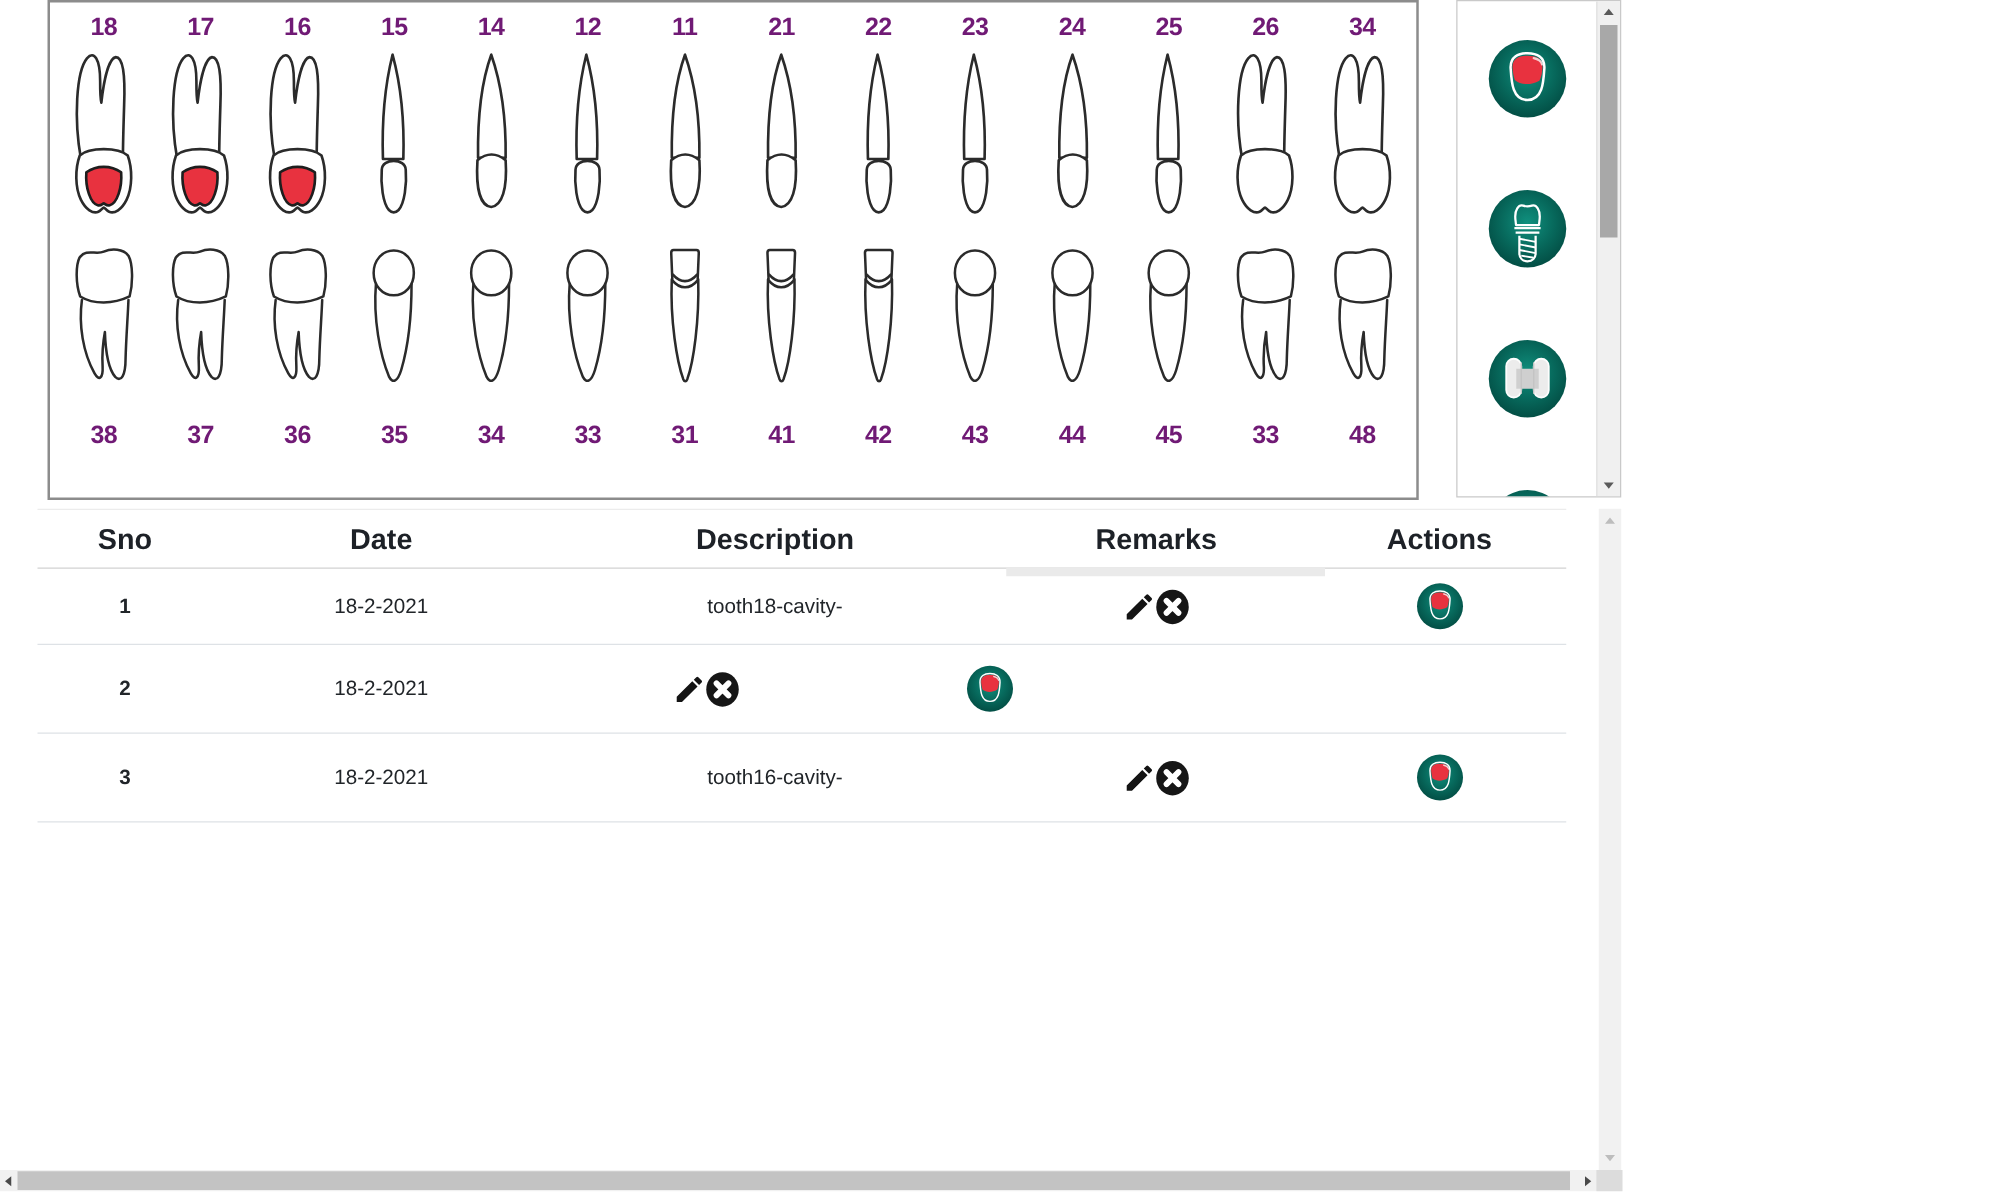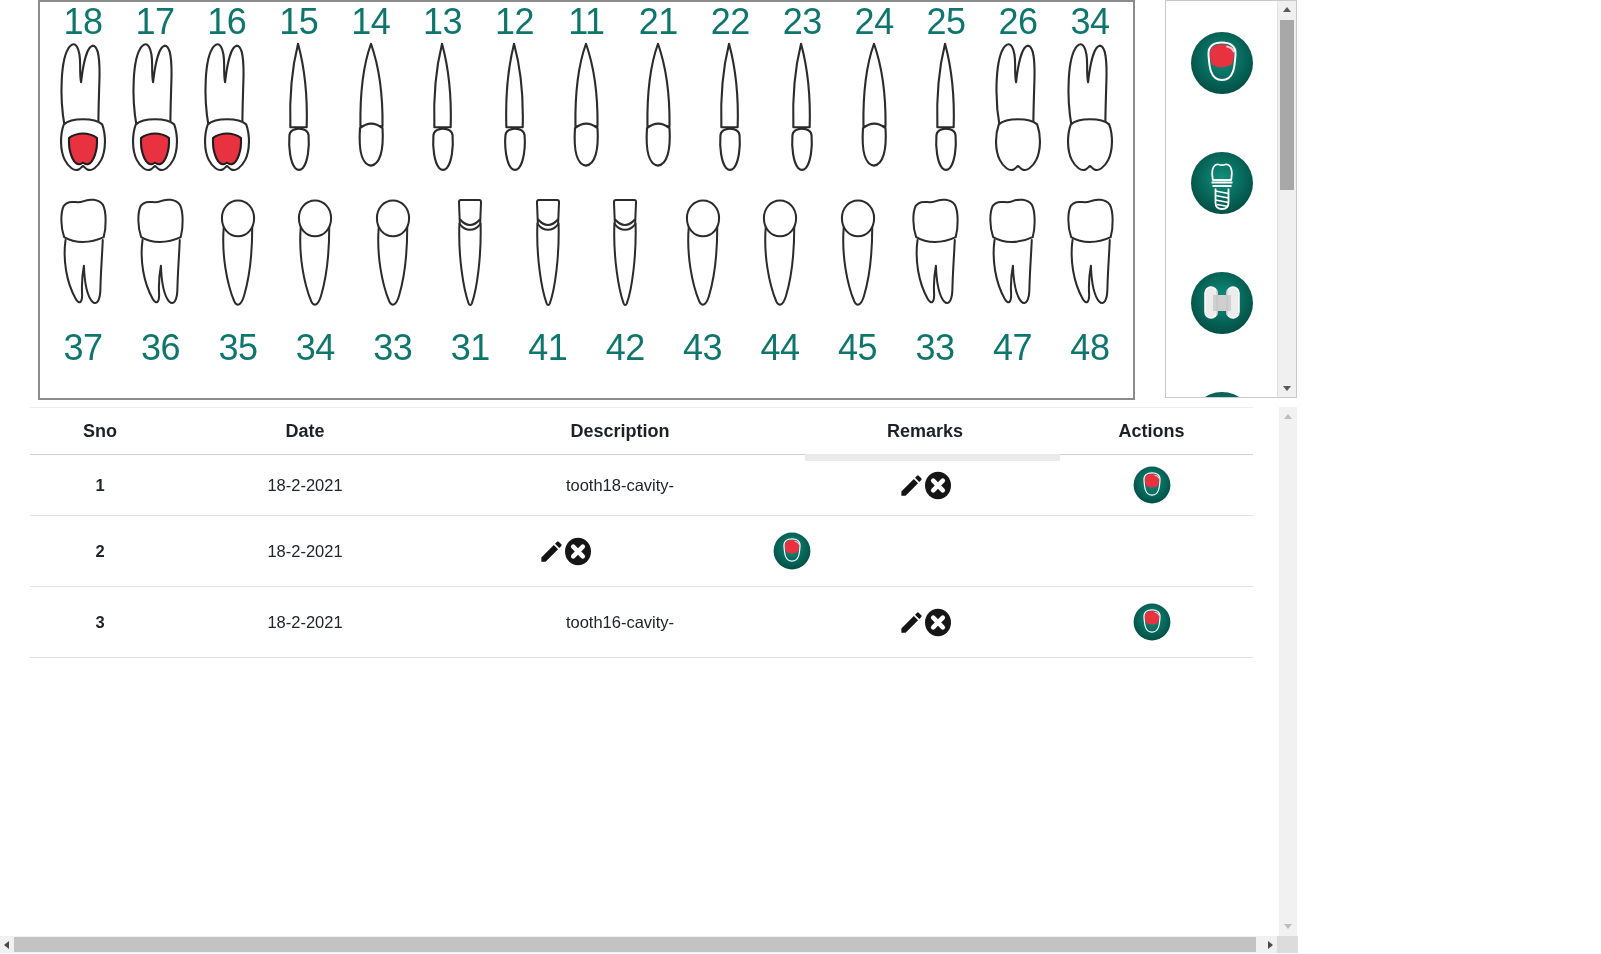--- a/index.html
+++ b/index.html
@@ -6,21 +6,21 @@
   body{width:1601px;height:954px;position:relative;overflow:hidden;
        font-family:"Liberation Sans", sans-serif;color:#212529;}
 
   
   .chart-panel{position:absolute;left:38px;top:0;width:1097px;height:400px;
                box-sizing:border-box;border:2px solid #8c8c8c;background:#fff;
                padding:4px 10px 0 10px;overflow:hidden;}
   .teeth-row{display:flex;justify-content:space-between;}
   .teeth-row.lower{margin-top:14px;}
   .tooth-cell{width:66px;display:flex;flex-direction:column;align-items:center;cursor:pointer;}
-  .tooth-num{font-size:36px;font-weight:400;color:#0f766e;line-height:32px;letter-spacing:-0.5px;}
+  .tooth-num{font-size:20px;font-weight:700;color:#701a75;line-height:32px;letter-spacing:-0.5px;}
   .tooth-svg{display:block;}
   .tooth-svg.upper{width:64px;height:142px;}
   .tooth-svg.lower{width:64px;height:136px;}
   .teeth-row.lower .tooth-num{margin-top:2px;}
 
   
   .tools-panel{position:absolute;left:1165px;top:0;width:132px;height:398px;
                box-sizing:border-box;border:1px solid #c9c9c9;background:#fff;overflow:hidden;}
   .tools-list{position:absolute;left:0;top:0;width:111px;display:flex;flex-direction:column;
               align-items:center;padding-top:30px;gap:56px;}
@@ -32,21 +32,21 @@
   .sb-arrow{position:absolute;left:50%;transform:translateX(-50%);width:0;height:0;
             border-left:4px solid transparent;border-right:4px solid transparent;}
   .sb-arrow.up{top:6px;border-bottom:5px solid #5a5a5a;}
   .sb-arrow.down{bottom:6px;border-top:5px solid #5a5a5a;}
   .sb-thumb{position:absolute;left:2px;right:2px;top:19px;height:170px;background:#a8a8a8;}
 
   
   .history-table{position:absolute;left:30px;top:407px;width:1223px;
                  border-top:1px solid #ececec;background:#fff;}
   .thead{display:flex;height:46px;border-bottom:1px solid #d2d2d2;
-         font-weight:700;font-size:18px;color:#1d2127;position:relative;}
+         font-weight:700;font-size:23px;color:#1d2127;position:relative;}
   .remarks-strip{position:absolute;left:775px;top:46px;width:255px;height:7px;background:#eaeaea;}
   .trow{display:flex;height:70px;align-items:center;border-bottom:1px solid #dee2e6;
         font-size:16.5px;color:#212529;}
   .trow:first-child{height:60px;}
   .c{text-align:center;display:flex;align-items:center;justify-content:center;}
   .c-sno{width:140px;font-weight:700;}
   .c-date{width:270px;}
   .c-desc{width:360px;}
   .c-remarks{width:250px;}
   .c-actions{width:203px;}
@@ -118,91 +118,91 @@
         </svg>
       </div>
       <div class="tooth-cell">
         <div class="tooth-num">14</div>
         <svg class="tooth-svg upper" viewBox="0 0 64 148">
           <path d="M32 6 C24 28 20.5 58 21 92 L44 92 C44.5 55 39 26 32 6 Z" fill="#fff" stroke="#2b2b2b" stroke-width="2.2" stroke-linecap="round" stroke-linejoin="round"></path>
           <path d="M20.5 94 C19 118 23 132 32 133 C41 132 45.5 118 44 94 C36 87.5 28.5 87.5 20.5 94 Z" fill="#fff" stroke="#2b2b2b" stroke-width="2.2" stroke-linecap="round" stroke-linejoin="round"></path>
         </svg>
       </div>
       <div class="tooth-cell">
-        <div class="tooth-num">13</div>
+        <div class="tooth-num">12</div>
         <svg class="tooth-svg upper" viewBox="0 0 64 148">
           <path d="M31 6 C25 30 22 62 23 93 L40 93 C41 60 37 28 31 6 Z" fill="#fff" stroke="#2b2b2b" stroke-width="2.2" stroke-linecap="round" stroke-linejoin="round"></path>
           <path d="M22 102 C22 92 42 92 42 102 C43 114 41 130 36 135.5 C33.5 138 30.5 138 28 135.5 C23 130 21 114 22 102 Z" fill="#fff" stroke="#2b2b2b" stroke-width="2.2" stroke-linecap="round" stroke-linejoin="round"></path>
         </svg>
       </div>
       <div class="tooth-cell">
-        <div class="tooth-num">12</div>
+        <div class="tooth-num">11</div>
+        <svg class="tooth-svg upper" viewBox="0 0 64 148">
+          <path d="M32 6 C24 28 20.5 58 21 92 L44 92 C44.5 55 39 26 32 6 Z" fill="#fff" stroke="#2b2b2b" stroke-width="2.2" stroke-linecap="round" stroke-linejoin="round"></path>
+          <path d="M20.5 94 C19 118 23 132 32 133 C41 132 45.5 118 44 94 C36 87.5 28.5 87.5 20.5 94 Z" fill="#fff" stroke="#2b2b2b" stroke-width="2.2" stroke-linecap="round" stroke-linejoin="round"></path>
+        </svg>
+      </div>
+      <div class="tooth-cell">
+        <div class="tooth-num">21</div>
+        <svg class="tooth-svg upper" viewBox="0 0 64 148">
+          <path d="M32 6 C24 28 20.5 58 21 92 L44 92 C44.5 55 39 26 32 6 Z" fill="#fff" stroke="#2b2b2b" stroke-width="2.2" stroke-linecap="round" stroke-linejoin="round"></path>
+          <path d="M20.5 94 C19 118 23 132 32 133 C41 132 45.5 118 44 94 C36 87.5 28.5 87.5 20.5 94 Z" fill="#fff" stroke="#2b2b2b" stroke-width="2.2" stroke-linecap="round" stroke-linejoin="round"></path>
+        </svg>
+      </div>
+      <div class="tooth-cell">
+        <div class="tooth-num">22</div>
         <svg class="tooth-svg upper" viewBox="0 0 64 148">
           <path d="M31 6 C25 30 22 62 23 93 L40 93 C41 60 37 28 31 6 Z" fill="#fff" stroke="#2b2b2b" stroke-width="2.2" stroke-linecap="round" stroke-linejoin="round"></path>
           <path d="M22 102 C22 92 42 92 42 102 C43 114 41 130 36 135.5 C33.5 138 30.5 138 28 135.5 C23 130 21 114 22 102 Z" fill="#fff" stroke="#2b2b2b" stroke-width="2.2" stroke-linecap="round" stroke-linejoin="round"></path>
         </svg>
       </div>
       <div class="tooth-cell">
-        <div class="tooth-num">11</div>
+        <div class="tooth-num">23</div>
+        <svg class="tooth-svg upper" viewBox="0 0 64 148">
+          <path d="M31 6 C25 30 22 62 23 93 L40 93 C41 60 37 28 31 6 Z" fill="#fff" stroke="#2b2b2b" stroke-width="2.2" stroke-linecap="round" stroke-linejoin="round"></path>
+          <path d="M22 102 C22 92 42 92 42 102 C43 114 41 130 36 135.5 C33.5 138 30.5 138 28 135.5 C23 130 21 114 22 102 Z" fill="#fff" stroke="#2b2b2b" stroke-width="2.2" stroke-linecap="round" stroke-linejoin="round"></path>
+        </svg>
+      </div>
+      <div class="tooth-cell">
+        <div class="tooth-num">24</div>
         <svg class="tooth-svg upper" viewBox="0 0 64 148">
           <path d="M32 6 C24 28 20.5 58 21 92 L44 92 C44.5 55 39 26 32 6 Z" fill="#fff" stroke="#2b2b2b" stroke-width="2.2" stroke-linecap="round" stroke-linejoin="round"></path>
           <path d="M20.5 94 C19 118 23 132 32 133 C41 132 45.5 118 44 94 C36 87.5 28.5 87.5 20.5 94 Z" fill="#fff" stroke="#2b2b2b" stroke-width="2.2" stroke-linecap="round" stroke-linejoin="round"></path>
         </svg>
       </div>
       <div class="tooth-cell">
-        <div class="tooth-num">21</div>
-        <svg class="tooth-svg upper" viewBox="0 0 64 148">
-          <path d="M32 6 C24 28 20.5 58 21 92 L44 92 C44.5 55 39 26 32 6 Z" fill="#fff" stroke="#2b2b2b" stroke-width="2.2" stroke-linecap="round" stroke-linejoin="round"></path>
-          <path d="M20.5 94 C19 118 23 132 32 133 C41 132 45.5 118 44 94 C36 87.5 28.5 87.5 20.5 94 Z" fill="#fff" stroke="#2b2b2b" stroke-width="2.2" stroke-linecap="round" stroke-linejoin="round"></path>
-        </svg>
-      </div>
-      <div class="tooth-cell">
-        <div class="tooth-num">22</div>
+        <div class="tooth-num">25</div>
         <svg class="tooth-svg upper" viewBox="0 0 64 148">
           <path d="M31 6 C25 30 22 62 23 93 L40 93 C41 60 37 28 31 6 Z" fill="#fff" stroke="#2b2b2b" stroke-width="2.2" stroke-linecap="round" stroke-linejoin="round"></path>
           <path d="M22 102 C22 92 42 92 42 102 C43 114 41 130 36 135.5 C33.5 138 30.5 138 28 135.5 C23 130 21 114 22 102 Z" fill="#fff" stroke="#2b2b2b" stroke-width="2.2" stroke-linecap="round" stroke-linejoin="round"></path>
         </svg>
       </div>
       <div class="tooth-cell">
-        <div class="tooth-num">23</div>
-        <svg class="tooth-svg upper" viewBox="0 0 64 148">
-          <path d="M31 6 C25 30 22 62 23 93 L40 93 C41 60 37 28 31 6 Z" fill="#fff" stroke="#2b2b2b" stroke-width="2.2" stroke-linecap="round" stroke-linejoin="round"></path>
-          <path d="M22 102 C22 92 42 92 42 102 C43 114 41 130 36 135.5 C33.5 138 30.5 138 28 135.5 C23 130 21 114 22 102 Z" fill="#fff" stroke="#2b2b2b" stroke-width="2.2" stroke-linecap="round" stroke-linejoin="round"></path>
-        </svg>
-      </div>
-      <div class="tooth-cell">
-        <div class="tooth-num">24</div>
-        <svg class="tooth-svg upper" viewBox="0 0 64 148">
-          <path d="M32 6 C24 28 20.5 58 21 92 L44 92 C44.5 55 39 26 32 6 Z" fill="#fff" stroke="#2b2b2b" stroke-width="2.2" stroke-linecap="round" stroke-linejoin="round"></path>
-          <path d="M20.5 94 C19 118 23 132 32 133 C41 132 45.5 118 44 94 C36 87.5 28.5 87.5 20.5 94 Z" fill="#fff" stroke="#2b2b2b" stroke-width="2.2" stroke-linecap="round" stroke-linejoin="round"></path>
-        </svg>
-      </div>
-      <div class="tooth-cell">
-        <div class="tooth-num">25</div>
-        <svg class="tooth-svg upper" viewBox="0 0 64 148">
-          <path d="M31 6 C25 30 22 62 23 93 L40 93 C41 60 37 28 31 6 Z" fill="#fff" stroke="#2b2b2b" stroke-width="2.2" stroke-linecap="round" stroke-linejoin="round"></path>
-          <path d="M22 102 C22 92 42 92 42 102 C43 114 41 130 36 135.5 C33.5 138 30.5 138 28 135.5 C23 130 21 114 22 102 Z" fill="#fff" stroke="#2b2b2b" stroke-width="2.2" stroke-linecap="round" stroke-linejoin="round"></path>
-        </svg>
-      </div>
-      <div class="tooth-cell">
         <div class="tooth-num">26</div>
         <svg class="tooth-svg upper" viewBox="0 0 64 148">
           <path d="M13 93 C7 60 9 20 18 9 C24 2 29 10 29 28 C29 36 29 42 30 46 C32 28 36 9 42 8 C48 8 50 22 49 48 C48.5 64 48 80 48 91" fill="#fff" stroke="#2b2b2b" stroke-width="2.2" stroke-linecap="round" stroke-linejoin="round"></path>
           <path d="M12 90 C8 101 8 117 13 127 C17 135 23 139 27.5 137 C30 136 31 133.5 32 133.5 C33 133.5 34 136 36.5 137 C41 139 47 135 51 127 C56 117 56 101 52 90 C44 83 20 83 12 90 Z" fill="#fff" stroke="#2b2b2b" stroke-width="2.2" stroke-linecap="round" stroke-linejoin="round"></path>
         </svg>
       </div>
       <div class="tooth-cell">
         <div class="tooth-num">34</div>
         <svg class="tooth-svg upper" viewBox="0 0 64 148">
           <path d="M13 93 C7 60 9 20 18 9 C24 2 29 10 29 28 C29 36 29 42 30 46 C32 28 36 9 42 8 C48 8 50 22 49 48 C48.5 64 48 80 48 91" fill="#fff" stroke="#2b2b2b" stroke-width="2.2" stroke-linecap="round" stroke-linejoin="round"></path>
           <path d="M12 90 C8 101 8 117 13 127 C17 135 23 139 27.5 137 C30 136 31 133.5 32 133.5 C33 133.5 34 136 36.5 137 C41 139 47 135 51 127 C56 117 56 101 52 90 C44 83 20 83 12 90 Z" fill="#fff" stroke="#2b2b2b" stroke-width="2.2" stroke-linecap="round" stroke-linejoin="round"></path>
         </svg>
       </div>
     </div>
   <div class="teeth-row lower" id="lower-row">
+      <div class="tooth-cell">
+        <svg class="tooth-svg lower" viewBox="0 0 64 148">
+          <path d="M13 50 C10 72 14 96 24 114 C28 121 31.5 118 31 108 C30.5 99 31.5 86 33 78 C33.5 93 36 110 42 117 C47 122 51 116 51 101 C51.5 82 53 64 53.5 50" fill="#fff" stroke="#2b2b2b" stroke-width="2.2" stroke-linecap="round" stroke-linejoin="round"></path>
+          <path d="M11 13 C17 5 25 11 32 8 C39 5 49 5.5 53.5 11.5 C57.5 19 57.5 36 54.5 47 C40 54 23 54 11.5 47 C7.5 36 7.5 20 11 13 Z" fill="#fff" stroke="#2b2b2b" stroke-width="2.2" stroke-linecap="round" stroke-linejoin="round"></path>
+        </svg>
+        <div class="tooth-num">38</div>
+      </div>
       <div class="tooth-cell">
         <svg class="tooth-svg lower" viewBox="0 0 64 148">
           <path d="M13 50 C10 72 14 96 24 114 C28 121 31.5 118 31 108 C30.5 99 31.5 86 33 78 C33.5 93 36 110 42 117 C47 122 51 116 51 101 C51.5 82 53 64 53.5 50" fill="#fff" stroke="#2b2b2b" stroke-width="2.2" stroke-linecap="round" stroke-linejoin="round"></path>
           <path d="M11 13 C17 5 25 11 32 8 C39 5 49 5.5 53.5 11.5 C57.5 19 57.5 36 54.5 47 C40 54 23 54 11.5 47 C7.5 36 7.5 20 11 13 Z" fill="#fff" stroke="#2b2b2b" stroke-width="2.2" stroke-linecap="round" stroke-linejoin="round"></path>
         </svg>
         <div class="tooth-num">37</div>
       </div>
       <div class="tooth-cell">
         <svg class="tooth-svg lower" viewBox="0 0 64 148">
           <path d="M13 50 C10 72 14 96 24 114 C28 121 31.5 118 31 108 C30.5 99 31.5 86 33 78 C33.5 93 36 110 42 117 C47 122 51 116 51 101 C51.5 82 53 64 53.5 50" fill="#fff" stroke="#2b2b2b" stroke-width="2.2" stroke-linecap="round" stroke-linejoin="round"></path>
@@ -275,27 +275,20 @@
           <path d="M32 7 C42 7 49.5 15.5 49.5 26.5 C49.5 37.5 42 46 32 46 C22 46 14.5 37.5 14.5 26.5 C14.5 15.5 22 7 32 7 Z" fill="#fff" stroke="#2b2b2b" stroke-width="2.2" stroke-linecap="round" stroke-linejoin="round"></path>
         </svg>
         <div class="tooth-num">45</div>
       </div>
       <div class="tooth-cell">
         <svg class="tooth-svg lower" viewBox="0 0 64 148">
           <path d="M13 50 C10 72 14 96 24 114 C28 121 31.5 118 31 108 C30.5 99 31.5 86 33 78 C33.5 93 36 110 42 117 C47 122 51 116 51 101 C51.5 82 53 64 53.5 50" fill="#fff" stroke="#2b2b2b" stroke-width="2.2" stroke-linecap="round" stroke-linejoin="round"></path>
           <path d="M11 13 C17 5 25 11 32 8 C39 5 49 5.5 53.5 11.5 C57.5 19 57.5 36 54.5 47 C40 54 23 54 11.5 47 C7.5 36 7.5 20 11 13 Z" fill="#fff" stroke="#2b2b2b" stroke-width="2.2" stroke-linecap="round" stroke-linejoin="round"></path>
         </svg>
         <div class="tooth-num">33</div>
-      </div>
-      <div class="tooth-cell">
-        <svg class="tooth-svg lower" viewBox="0 0 64 148">
-          <path d="M13 50 C10 72 14 96 24 114 C28 121 31.5 118 31 108 C30.5 99 31.5 86 33 78 C33.5 93 36 110 42 117 C47 122 51 116 51 101 C51.5 82 53 64 53.5 50" fill="#fff" stroke="#2b2b2b" stroke-width="2.2" stroke-linecap="round" stroke-linejoin="round"></path>
-          <path d="M11 13 C17 5 25 11 32 8 C39 5 49 5.5 53.5 11.5 C57.5 19 57.5 36 54.5 47 C40 54 23 54 11.5 47 C7.5 36 7.5 20 11 13 Z" fill="#fff" stroke="#2b2b2b" stroke-width="2.2" stroke-linecap="round" stroke-linejoin="round"></path>
-        </svg>
-        <div class="tooth-num">47</div>
       </div>
       <div class="tooth-cell">
         <svg class="tooth-svg lower" viewBox="0 0 64 148">
           <path d="M13 50 C10 72 14 96 24 114 C28 121 31.5 118 31 108 C30.5 99 31.5 86 33 78 C33.5 93 36 110 42 117 C47 122 51 116 51 101 C51.5 82 53 64 53.5 50" fill="#fff" stroke="#2b2b2b" stroke-width="2.2" stroke-linecap="round" stroke-linejoin="round"></path>
           <path d="M11 13 C17 5 25 11 32 8 C39 5 49 5.5 53.5 11.5 C57.5 19 57.5 36 54.5 47 C40 54 23 54 11.5 47 C7.5 36 7.5 20 11 13 Z" fill="#fff" stroke="#2b2b2b" stroke-width="2.2" stroke-linecap="round" stroke-linejoin="round"></path>
         </svg>
         <div class="tooth-num">48</div>
       </div>
     </div>
 </div>

